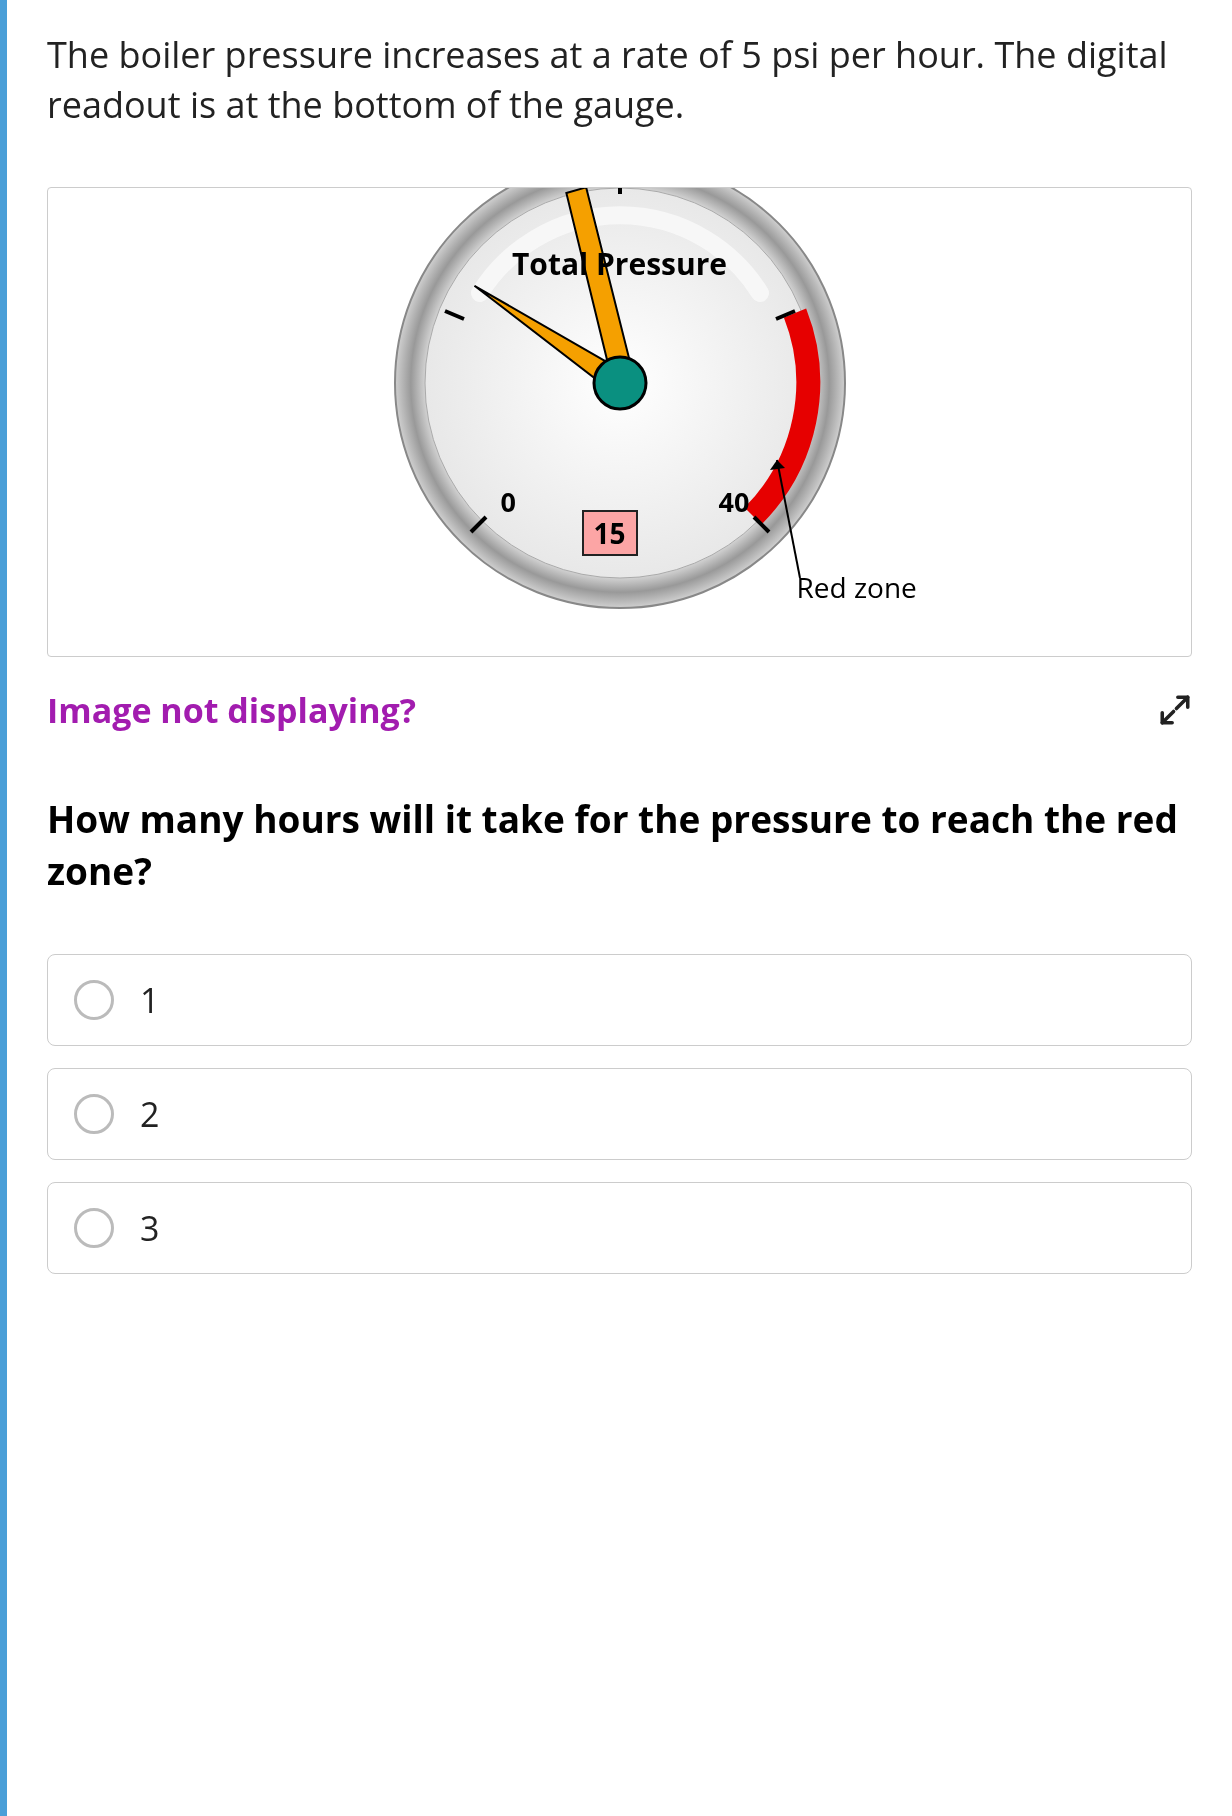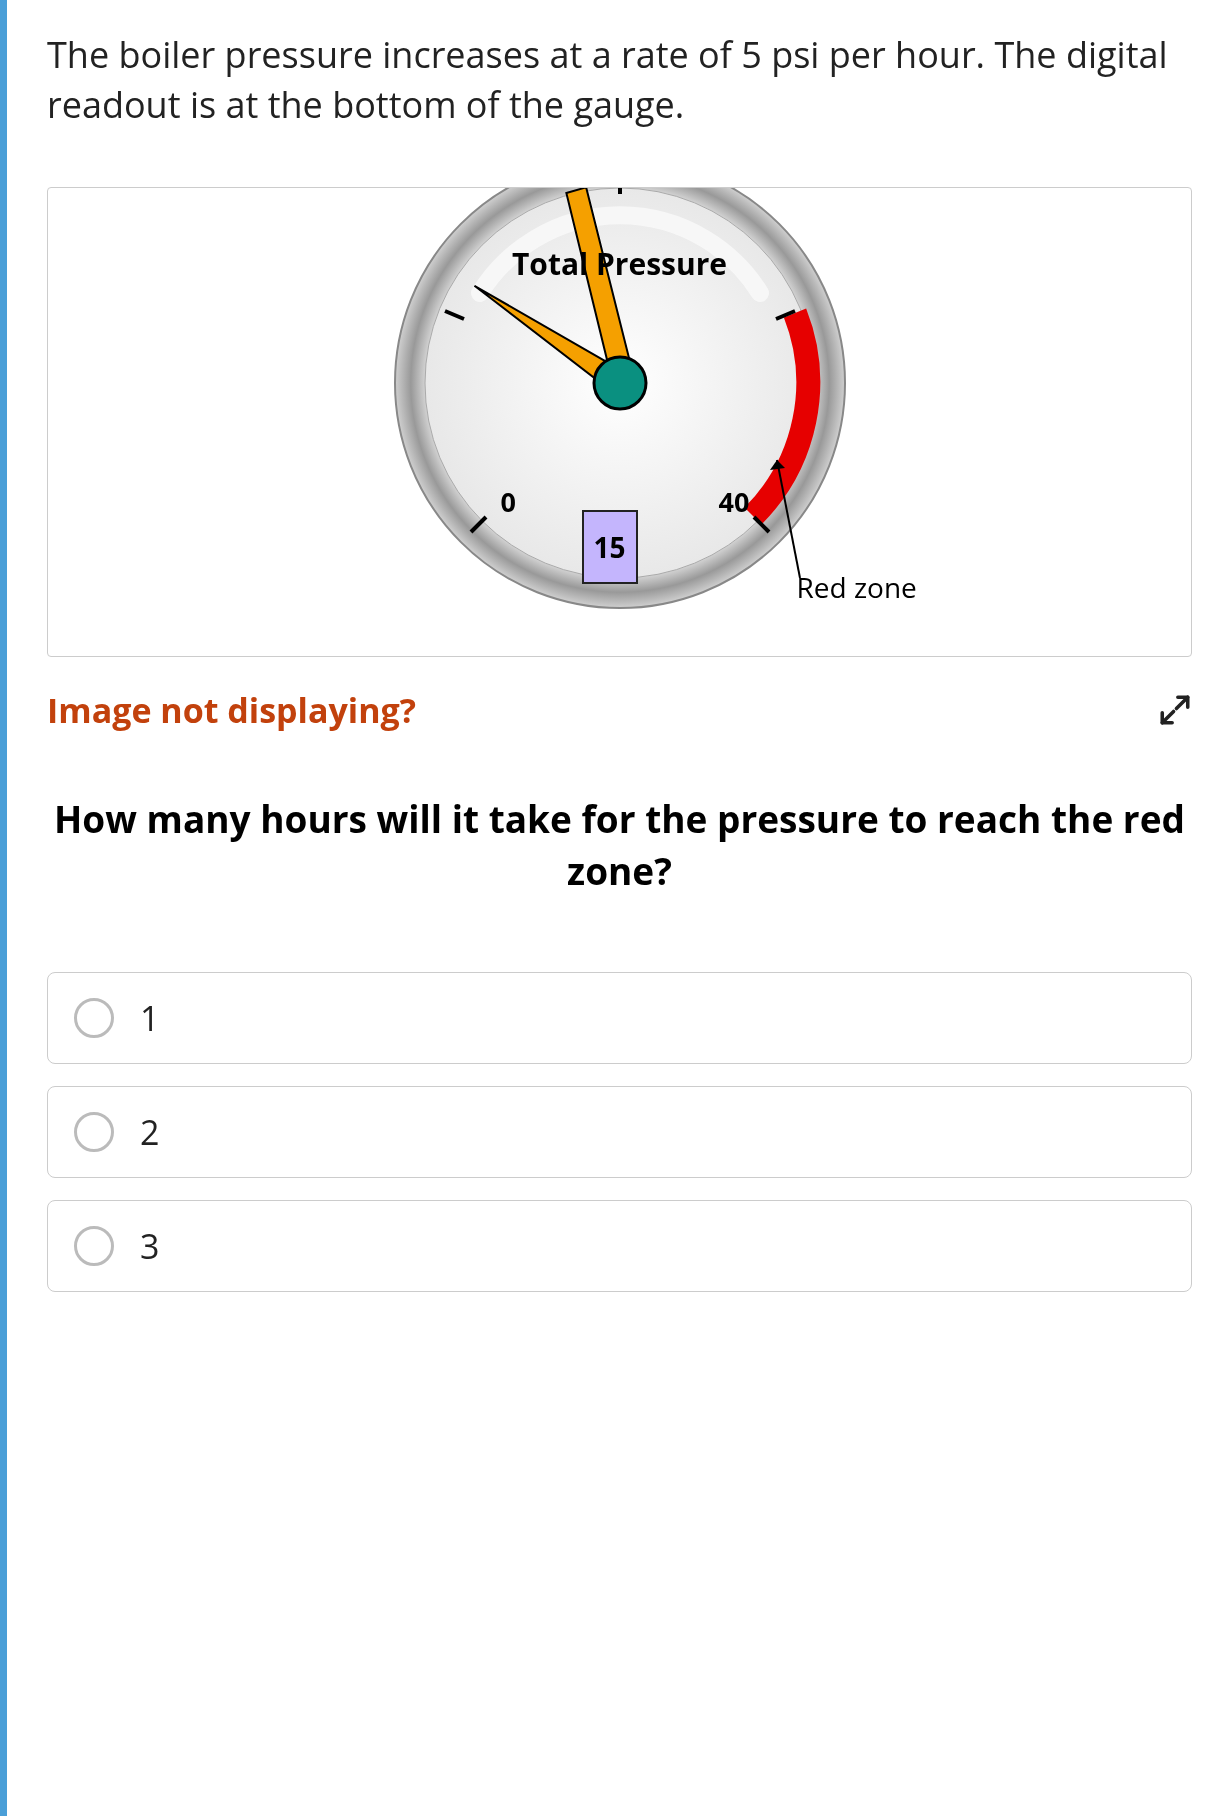--- a/index.html
+++ b/index.html
@@ -51,23 +51,23 @@
       text-align: center;
       font-size: 30px;
       font-weight: 700;
       color: #000;
       z-index: 3;
     }
     .readout-box {
       position: absolute;
       left: 197px;
       top: 362px;
-      background: #c4b5fd;
+      background: #fca5a5;
       border: 2px solid #222;
-      padding: 16px 10px;
+      padding: 2px 10px;
       font-size: 28px;
       font-weight: 700;
       z-index: 3;
     }
     .label-0 {
       position: absolute;
       left: 116px;
       top: 335px;
       font-size: 27px;
       font-weight: 700;
@@ -93,38 +93,37 @@
       position: absolute;
       z-index: 2;
     }
     .below-image {
       display: flex;
       justify-content: space-between;
       align-items: center;
       margin-bottom: 60px;
     }
     .image-link {
-      color: #c2410c;
+      color: #a21caf;
       font-size: 34px;
       font-weight: 700;
       text-decoration: none;
     }
     .expand-icon {
       width: 34px;
       height: 34px;
       display: inline-flex;
       align-items: center;
       justify-content: center;
     }
     .question-text {
       font-size: 37px;
       font-weight: 700;
       line-height: 1.4;
-      margin-bottom: 76px;
-      text-align: center;
+      margin-bottom: 58px;
     }
     .option {
       border: 1px solid #ccc;
       border-radius: 8px;
       padding: 22px 26px;
       margin-bottom: 22px;
       display: flex;
       align-items: center;
       gap: 26px;
       cursor: pointer;

